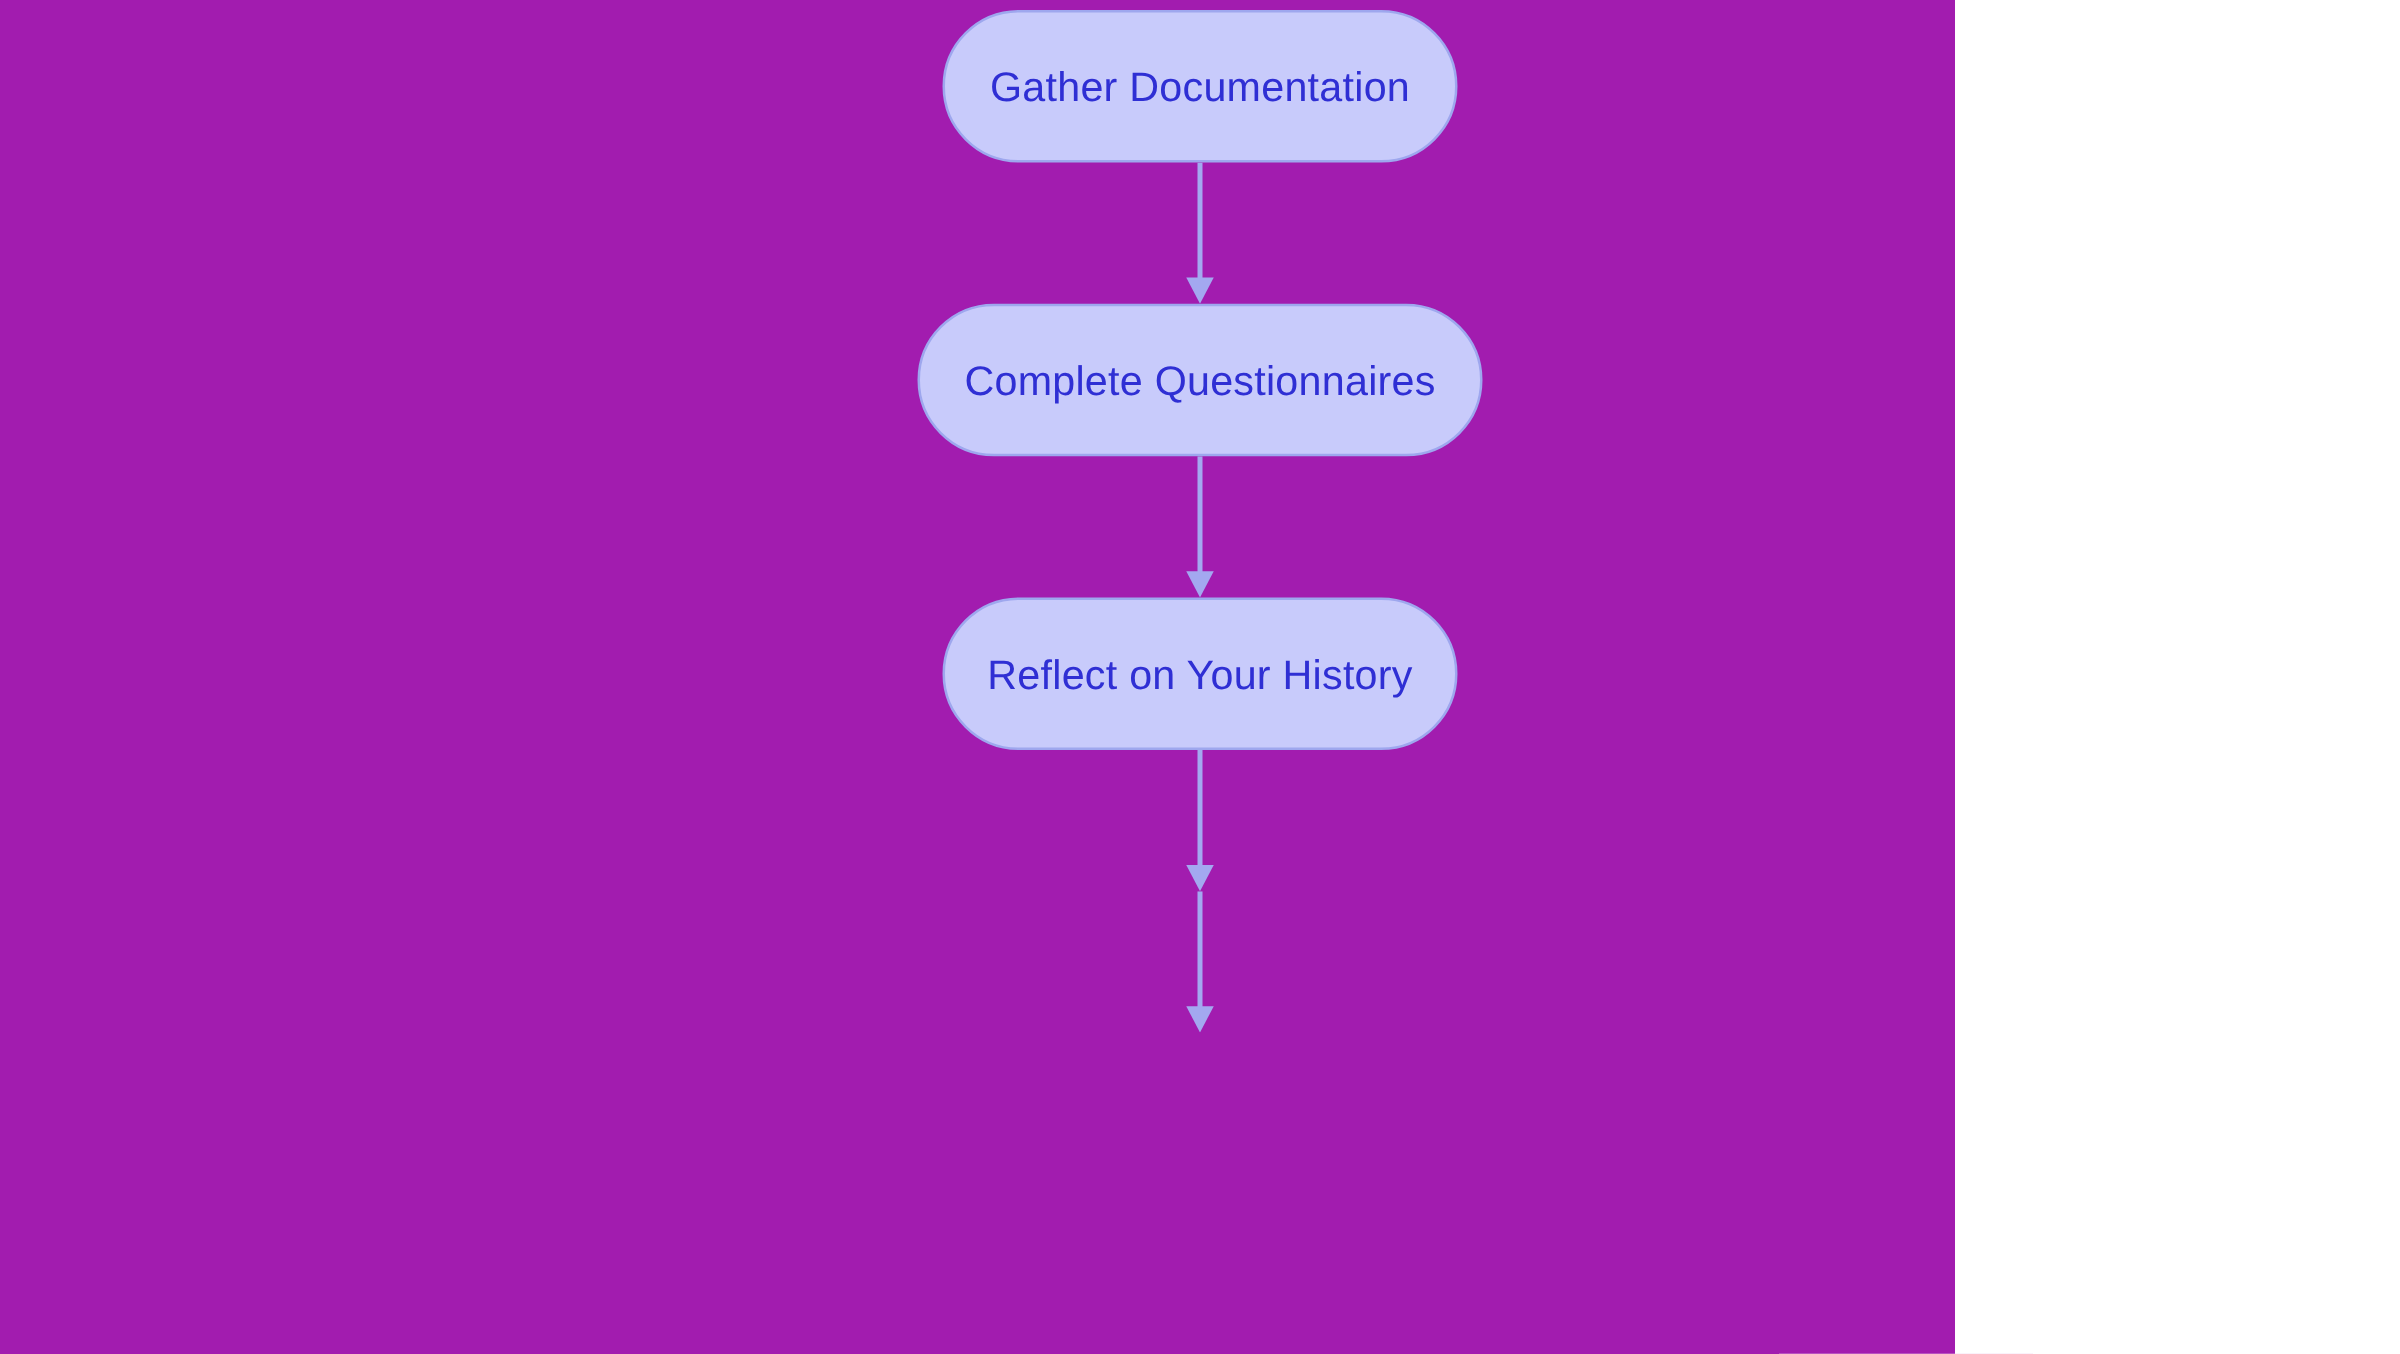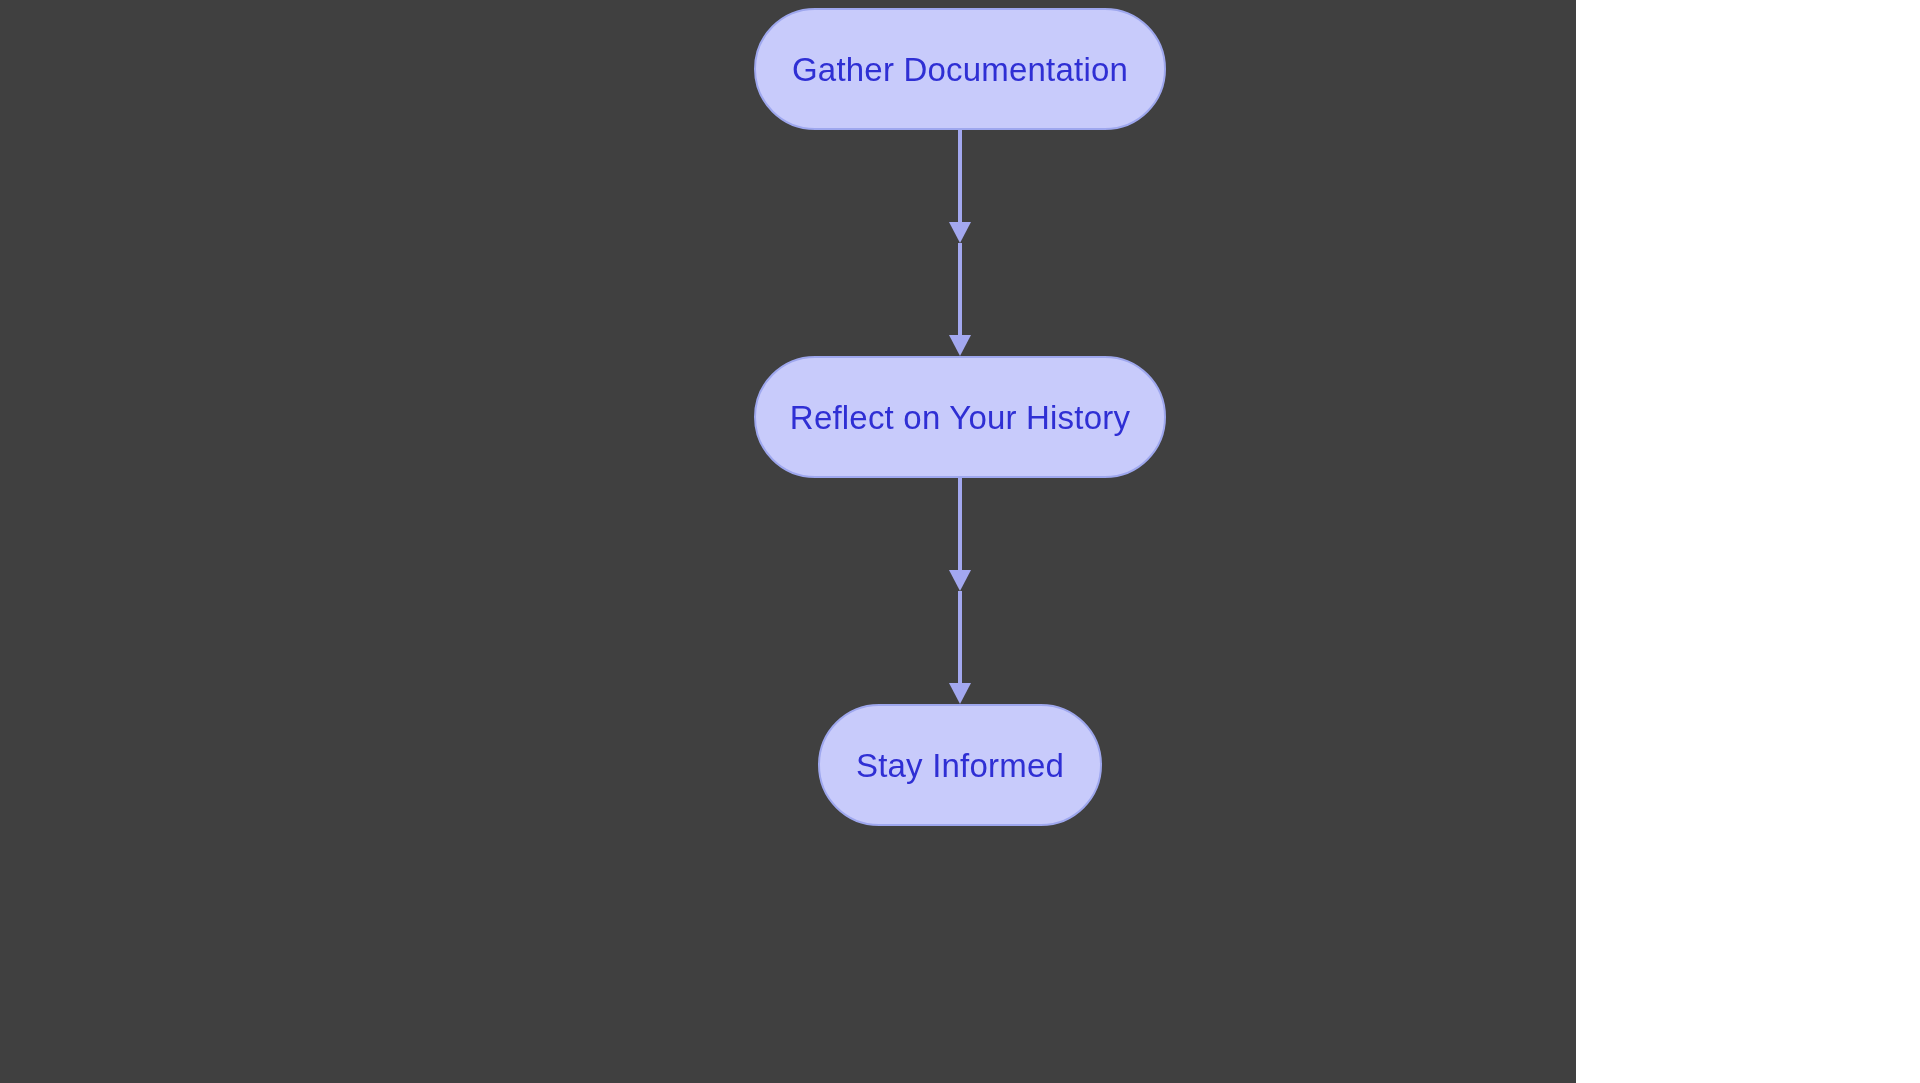--- a/index.html
+++ b/index.html
@@ -12,22 +12,21 @@
     width: 1920px;
     height: 1083px;
     overflow: hidden;
     font-family: "Liberation Sans", "DejaVu Sans", sans-serif;
   }
 
   #flowchart-canvas {
     position: relative;
     width: 1564px;
     height: 1083px;
-    background: #404040;
-    padding-left: 12px;
+    background: #a21caf;
   }
 
   .flow-column {
     position: absolute;
     left: 0;
     top: 0;
     width: 1920px;
     height: 1083px;
     display: flex;
     flex-direction: column;
@@ -89,20 +88,23 @@
       <span class="node-label">Gather Documentation</span>
     </div>
 
     <div class="connector">
       <svg width="26" height="113" viewBox="0 0 26 113" xmlns="http://www.w3.org/2000/svg">
         <line x1="13" y1="0" x2="13" y2="94" stroke="#a3a8f0" stroke-width="4"></line>
         <polygon points="2,92 24,92 13,113" fill="#a3a8f0"></polygon>
       </svg>
     </div>
 
+    <div class="node w-complete">
+      <span class="node-label">Complete Questionnaires</span>
+    </div>
 
     <div class="connector">
       <svg width="26" height="113" viewBox="0 0 26 113" xmlns="http://www.w3.org/2000/svg">
         <line x1="13" y1="0" x2="13" y2="94" stroke="#a3a8f0" stroke-width="4"></line>
         <polygon points="2,92 24,92 13,113" fill="#a3a8f0"></polygon>
       </svg>
     </div>
 
     <div class="node w-reflect">
       <span class="node-label">Reflect on Your History</span>
@@ -116,18 +118,15 @@
     </div>
 
 
     <div class="connector">
       <svg width="26" height="113" viewBox="0 0 26 113" xmlns="http://www.w3.org/2000/svg">
         <line x1="13" y1="0" x2="13" y2="94" stroke="#a3a8f0" stroke-width="4"></line>
         <polygon points="2,92 24,92 13,113" fill="#a3a8f0"></polygon>
       </svg>
     </div>
 
-    <div class="node w-stay">
-      <span class="node-label">Stay Informed</span>
-    </div>
 
   </div>
 </div>
 
 </body></html>

